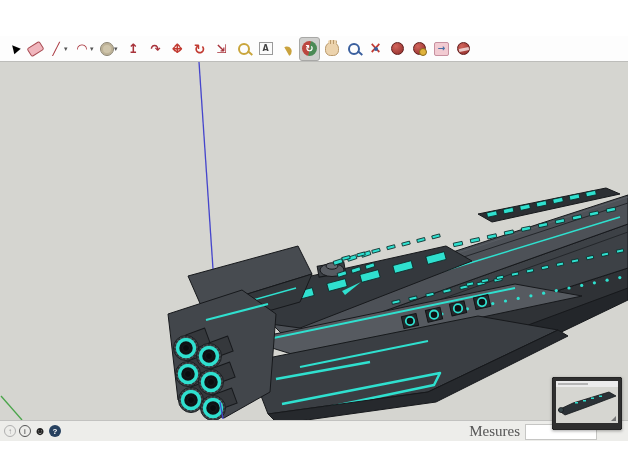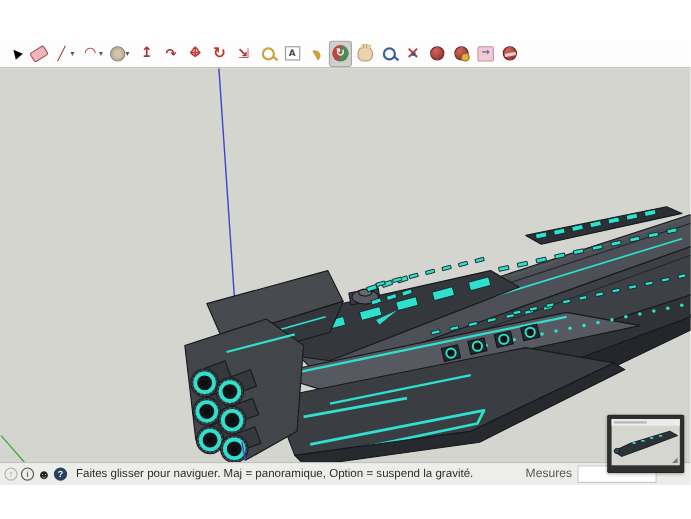--- a/index.html
+++ b/index.html
@@ -53,21 +53,21 @@
   .statusbar{position:absolute;top:420px;left:0;width:628px;height:21px;background:#ededea;
              border-top:1px solid #c2c2c0;display:flex;align-items:center;font-size:10.5px;color:#2e2e2e;box-sizing:border-box;}
   .status-icons{display:flex;align-items:center;gap:3px;margin-left:4px;}
   .sicon{width:12px;height:12px;border-radius:50%;display:inline-flex;align-items:center;justify-content:center;font-size:8px;box-sizing:border-box;}
   .sicon.ring-dim{border:1px solid #b0b0b0;color:#9a9a9a;}
   .sicon.ring{border:1px solid #555;color:#333;}
   .sicon.plain{font-size:12px;color:#222;}
   .sicon.solid{background:#27415f;color:#fff;font-weight:bold;}
   .status-message{margin-left:8px;}
   .measure-area{position:absolute;right:31px;top:423px;display:flex;align-items:center;gap:5px;}
-  .measure-label{font-size:11px;color:#555;}
+  .measure-label{font-size:15px;color:#555;font-family:Liberation Serif, serif;}
   .measure-input{width:66px;height:14px;border:1px solid #c6c6c4;background:#fff;font-size:10px;padding:0 2px;}
   
   .thumb{position:absolute;left:552px;top:377px;width:70px;height:53px;box-shadow:0 1px 3px rgba(0,0,0,.35);}
   .bottom-white{position:absolute;top:441px;left:0;width:628px;height:31px;background:#fff;}
 </style>
 </head>
 <body>
 
 <div class="screen">
 
@@ -296,21 +296,20 @@
     </svg>
   </div>
 
   <div class="statusbar">
     <span class="status-icons">
         <span class="sicon ring-dim">↑</span>
         <span class="sicon ring">i</span>
         <span class="sicon plain">☻</span>
         <span class="sicon solid">?</span>
       </span>
-    <span class="status-message">Faites glisser pour naviguer. Maj = panoramique, Option = suspend la gravité.</span>
   </div>
   <div class="measure-area">
     <span class="measure-label">Mesures</span>
     <input class="measure-input" value="" style="">
   </div>
 
   <div class="bottom-white"></div>
 
   <div class="thumb">
     <svg width="70" height="53" viewBox="0 0 70 53">

